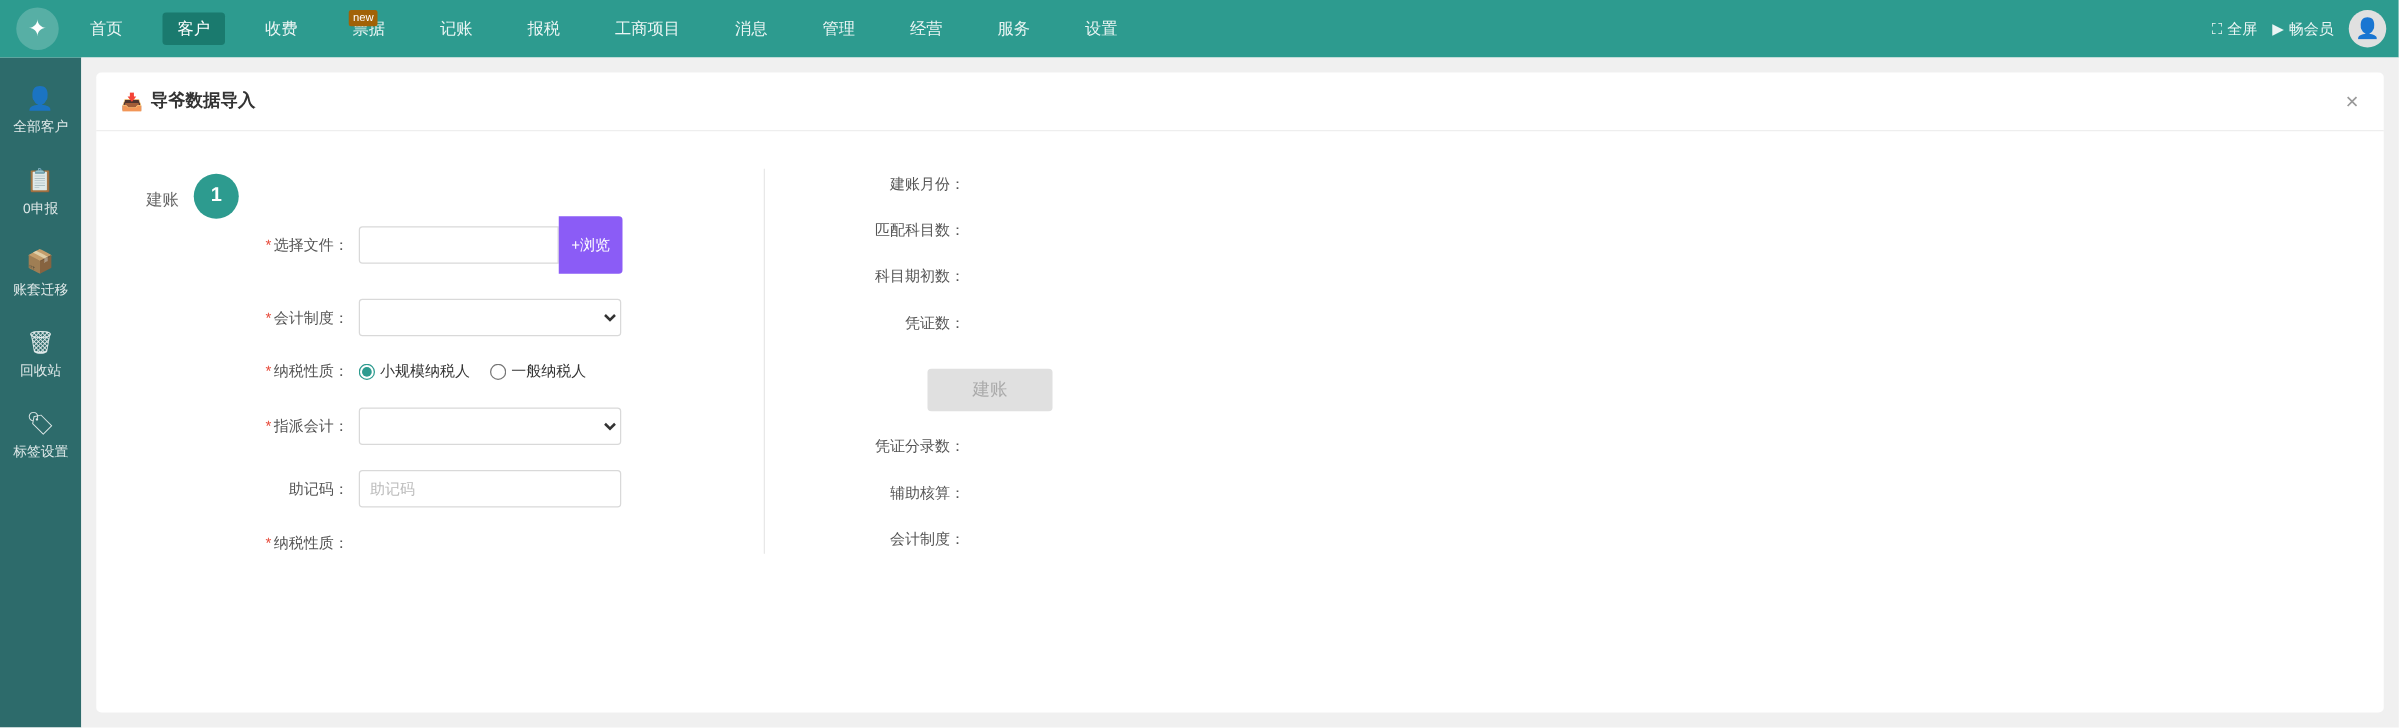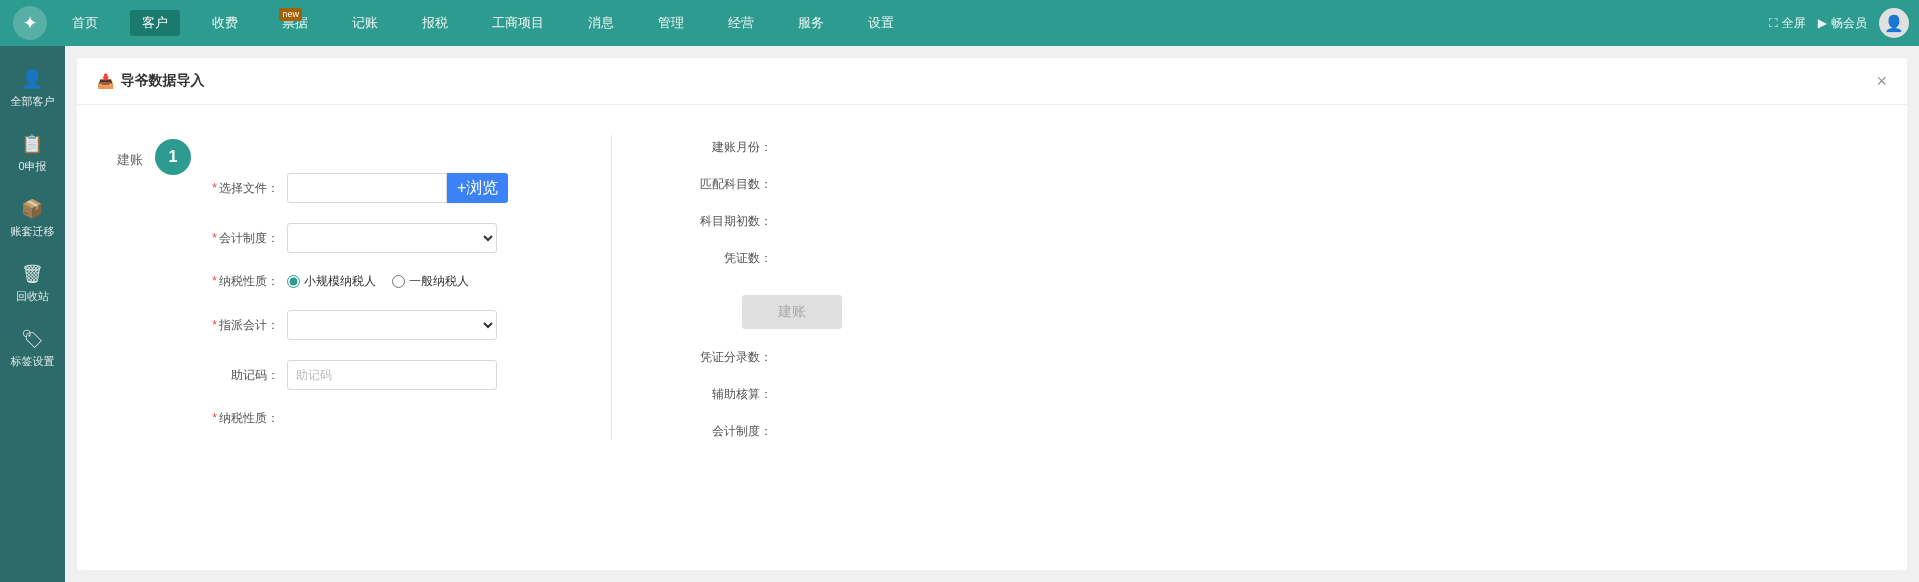--- a/index.html
+++ b/index.html
@@ -253,28 +253,28 @@
       width: 160px;
       height: 30px;
       border: 1px solid #d9d9d9;
       border-radius: 3px 0 0 3px;
       padding: 0 8px;
       font-size: 12px;
       outline: none;
     }
 
     .browse-btn {
-      height: 30px;
+      height: 46px;
       padding: 0 10px;
-      background: #3b82f6;
+      background: #8b5cf6;
       color: white;
       border: none;
       border-radius: 0 3px 3px 0;
       cursor: pointer;
-      font-size: 16px;
+      font-size: 12px;
       white-space: nowrap;
     }
 
     .radio-group {
       display: flex;
       gap: 16px;
     }
     .radio-label {
       display: flex;
       align-items: center;

